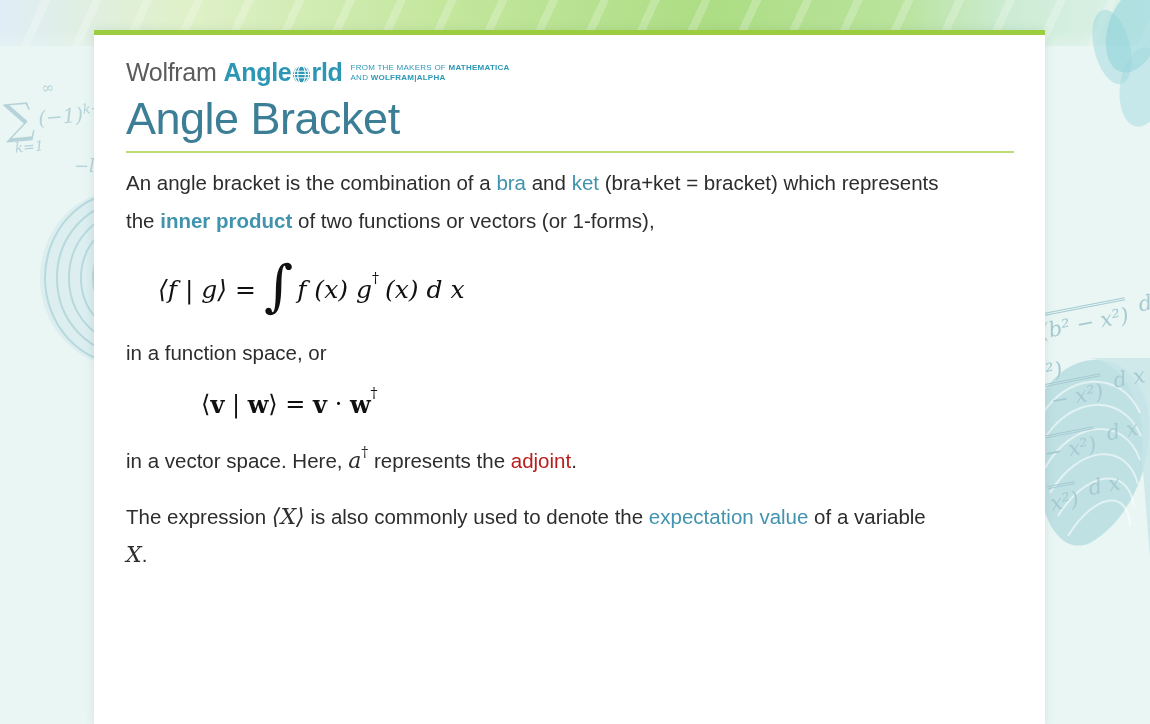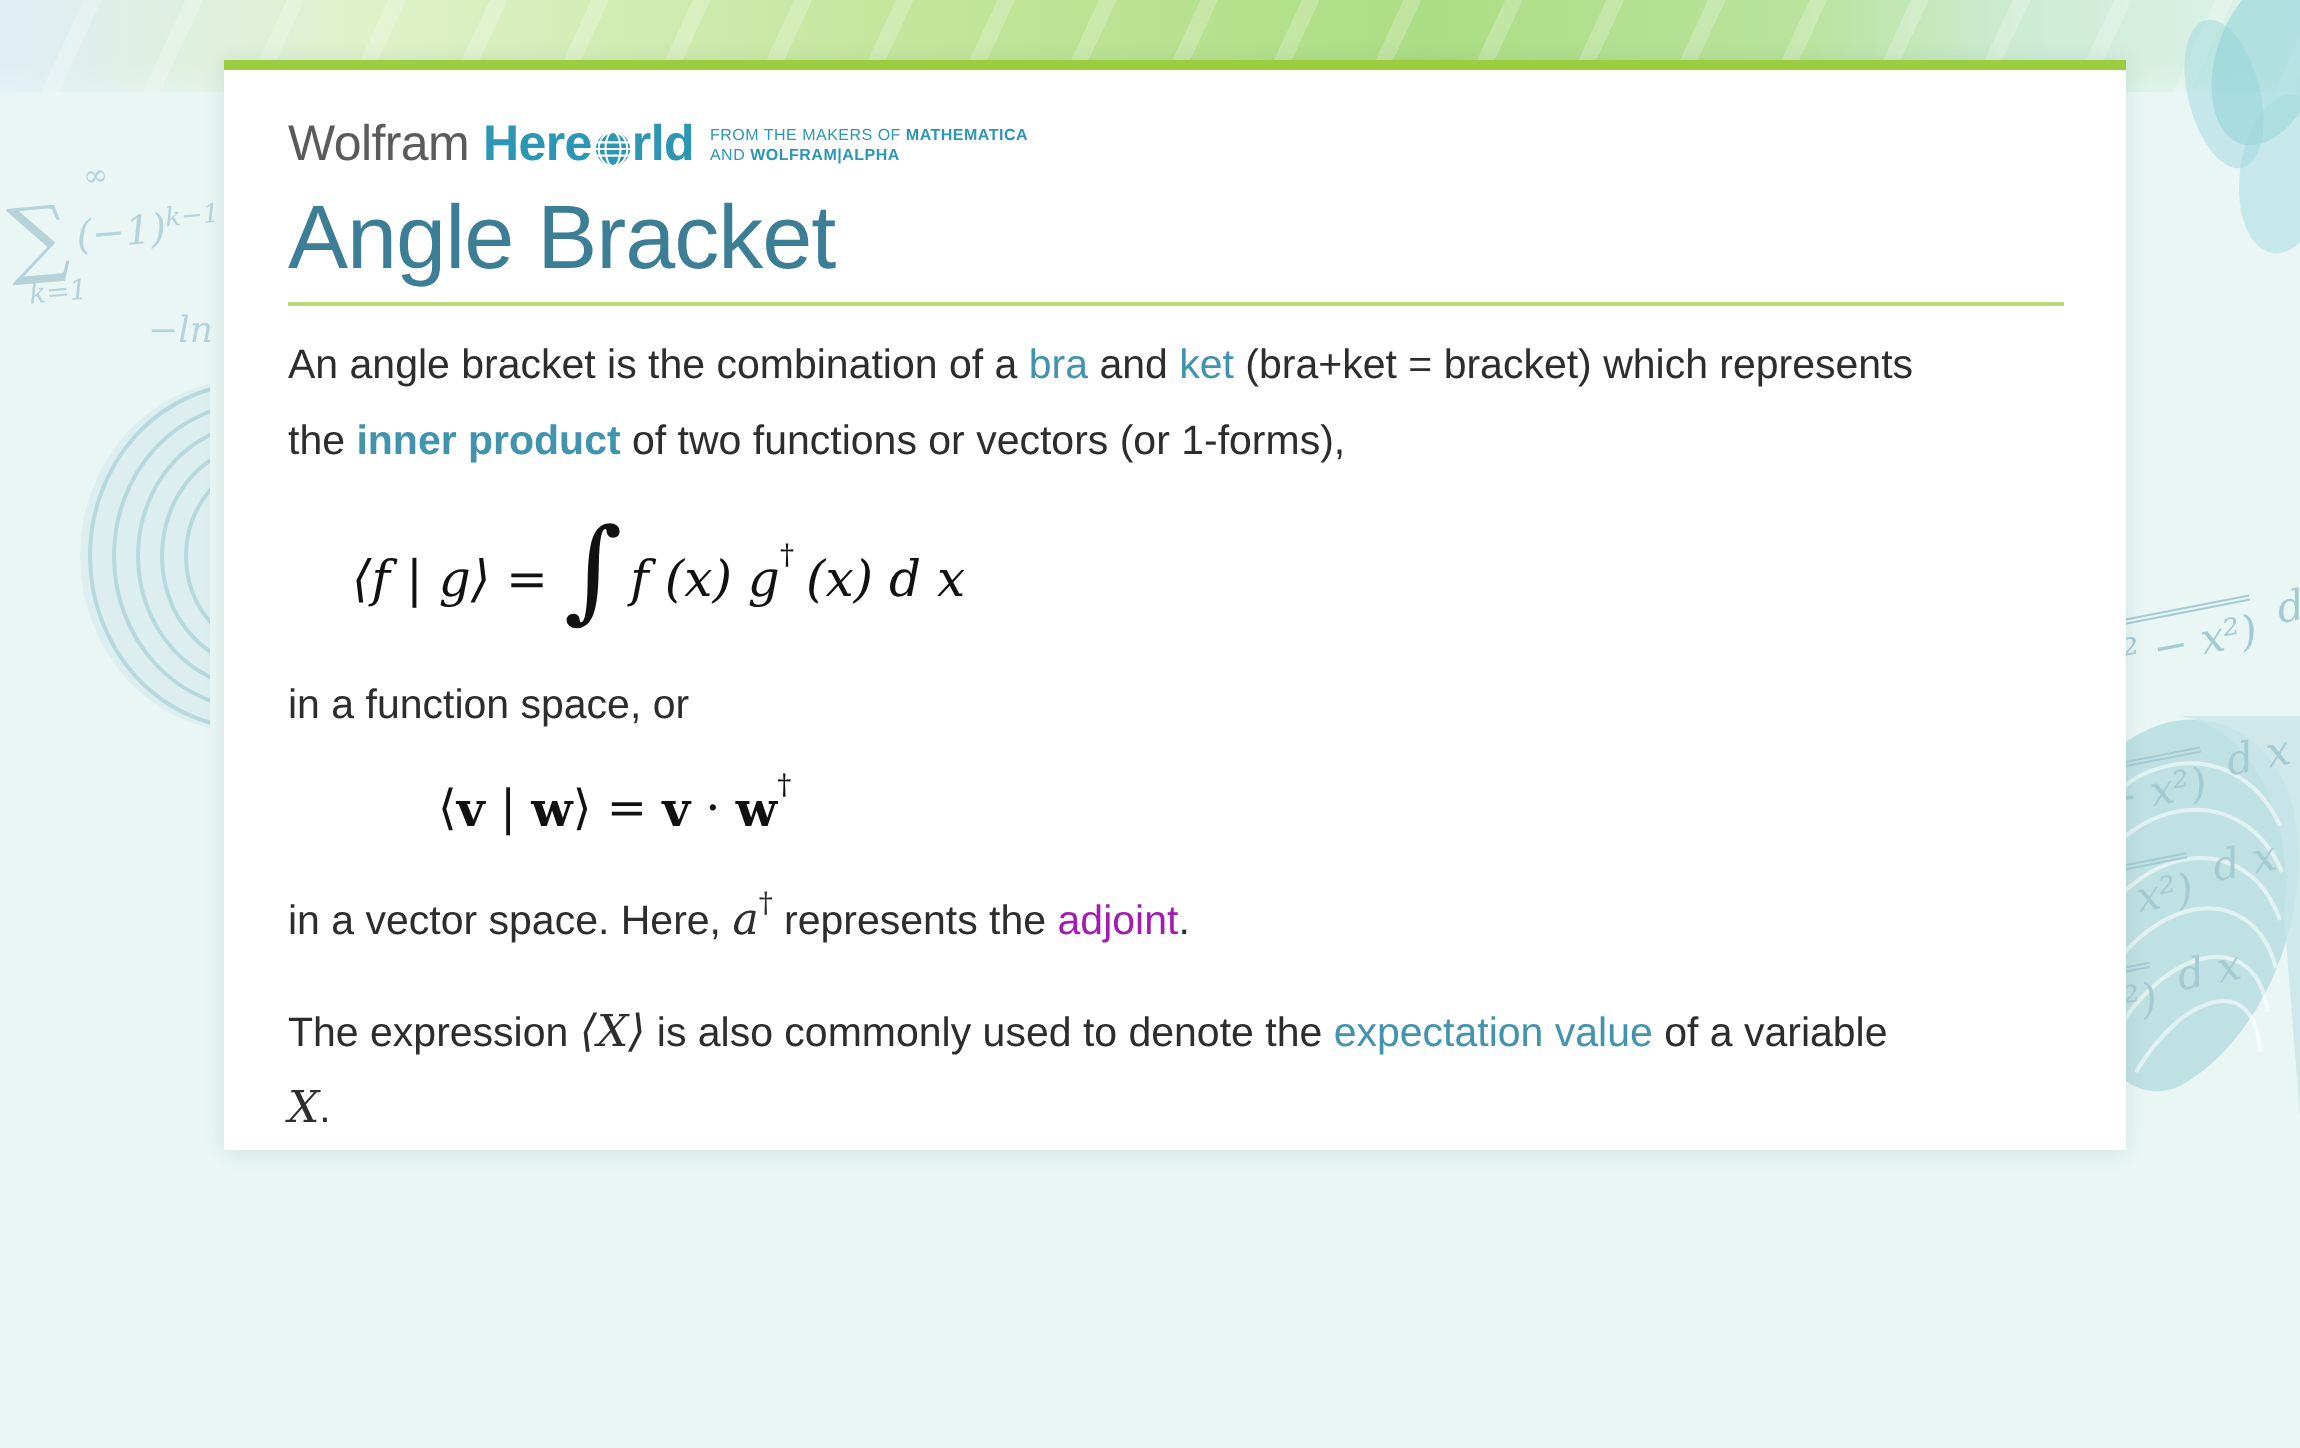--- a/index.html
+++ b/index.html
@@ -28,21 +28,21 @@
   .s-sub { font-size:14px; font-style:italic; margin-left:8px; }
   .bg-ln { position:absolute; left:74px; top:155px; color:#b6d3da; font-size:18px;
     font-style:italic; font-family:"DejaVu Serif","Liberation Serif",serif; }
 
   .bg-f { position:absolute; white-space:nowrap; color:#a5cbd2; font-size:21px; font-style:italic;
     font-family:"DejaVu Serif","Liberation Serif",serif; transform:rotate(-11deg); transform-origin:left center; }
   .bg-f .ov { border-top:3px double #a5cbd2; padding-top:3px; display:inline-block; }
   .bg-f .dx { display:inline-block; margin-left:12px; position:relative; top:-8px; }
 
   
-  .card { position:absolute; left:112px; top:30px; width:951px; height:545px;
+  .card { position:absolute; left:94px; top:30px; width:951px; height:694px;
     background:#ffffff; box-shadow:0 1px 10px rgba(50,90,90,.12); }
   .card-top { height:5px; width:100%; }
   .card-inner { padding:23px 31px 0 32px; }
 
   
   .logo-row { display:flex; align-items:flex-start; cursor:pointer; }
   .lw { font-size:25px; color:#5b5b5b; letter-spacing:-.3px; }
   .lm { font-size:25px; font-weight:700; letter-spacing:-.3px; margin-left:7px; display:flex; align-items:center; }
   .globe { margin:3px 0 0 1px; }
   .tag { margin:5px 0 0 8px; font-size:8px; line-height:9.5px; letter-spacing:.25px; }
@@ -134,21 +134,21 @@
     </div>
   </div>
 
   <div class="card">
     <div class="card-top" style="background:#9bcd3f;"></div>
     <div class="card-inner">
 
       <div class="logo-row">
         <span class="lw">Wolfram</span>
         <span class="lm" style="color:#2b97b5;">
-          <span>Here</span>
+          <span>Angle</span>
           <svg class="globe" width="19" height="19" viewBox="0 0 20 20">
             <circle cx="10" cy="10" r="9" fill="#2b97b5"></circle>
             <g stroke="#ffffff" stroke-width="1.1" fill="none">
               <ellipse cx="10" cy="10" rx="4" ry="9"></ellipse>
               <ellipse cx="10" cy="10" rx="7.5" ry="9"></ellipse>
               <line x1="1.5" y1="6.5" x2="18.5" y2="6.5"></line>
               <line x1="1" y1="10" x2="19" y2="10"></line>
               <line x1="1.5" y1="13.5" x2="18.5" y2="13.5"></line>
             </g>
           </svg>
@@ -183,21 +183,21 @@
           <span style="white-space:pre;"> | </span>
           <b>w</b>
           <span style="white-space:pre;">⟩ = </span>
           <b>v</b>
           <span style="white-space:pre;"> · </span>
           <b>w</b>
           <span class="dag">†</span>
       </div>
 
       <p class="body p3">
-        <span>in a vector space. Here, </span><span class="math">a</span><span class="dag" style="font-family:'DejaVu Serif',serif;">†</span><span> represents the </span><a class="lnk" style="color:#a21caf;">adjoint</a><span>.</span>
+        <span>in a vector space. Here, </span><span class="math">a</span><span class="dag" style="font-family:'DejaVu Serif',serif;">†</span><span> represents the </span><a class="lnk" style="color:#b91c1c;">adjoint</a><span>.</span>
       </p>
 
       <p class="body p4">
         <span>The expression </span><span class="math">⟨X⟩</span><span> is also commonly used to denote the </span><a class="lnk" style="color:#4193ae;">expectation value</a><span> of a variable</span><span class="xline"><span class="math">X</span><span>.</span></span>
       </p>
 
     </div>
   </div>
 </div>
 

